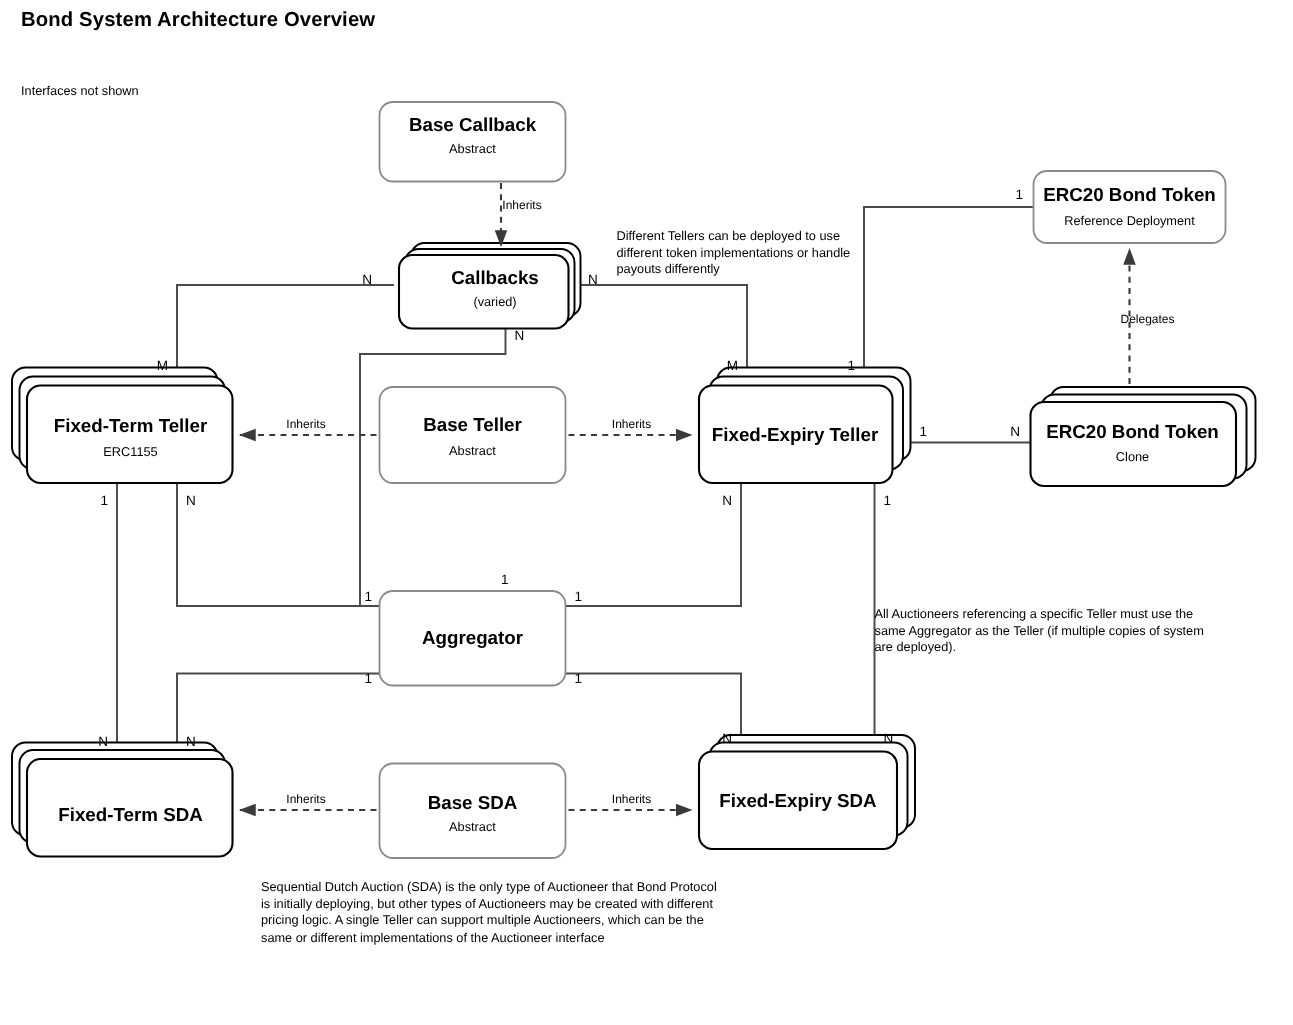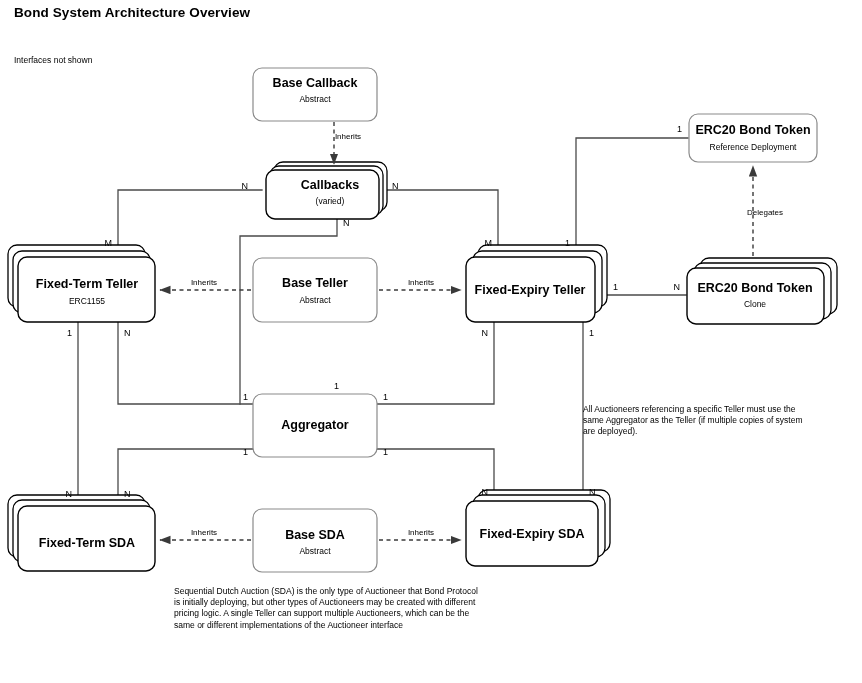--- a/index.html
+++ b/index.html
@@ -277,16 +277,17 @@
       <text class="mult-label" x="383" y="453" text-anchor="start">1</text>
 
       <text class="mult-label" x="72" y="495" text-anchor="end">N</text>
       <text class="mult-label" x="124" y="495" text-anchor="start">N</text>
       <text class="mult-label" x="488" y="493" text-anchor="end">N</text>
       <text class="mult-label" x="589" y="493" text-anchor="start">N</text>
     </g>
 
   </svg>
 
+  <div class="note-text" id="note-tellers">Different Tellers can be deployed to use different token implementations or handle payouts differently</div>
   <div class="note-text" id="note-sda">Sequential Dutch Auction (SDA) is the only type of Auctioneer that Bond Protocol is initially deploying, but other types of Auctioneers may be created with different pricing logic. A single Teller can support multiple Auctioneers, which can be the same or different implementations of the Auctioneer interface</div>
   <div class="note-text" id="note-auctioneers">All Auctioneers referencing a specific Teller must use the same Aggregator as the Teller (if multiple copies of system are deployed).</div>
 
 </div>
 
 </body></html>

